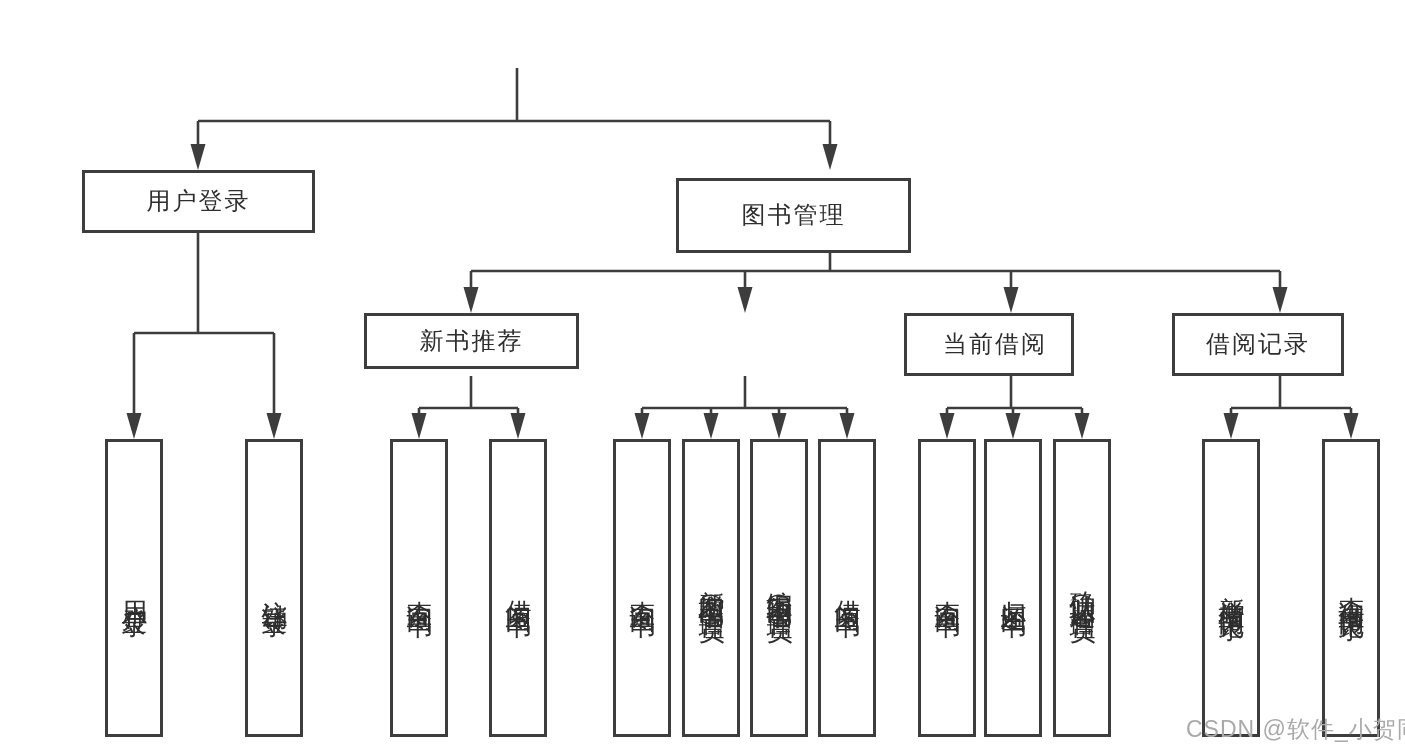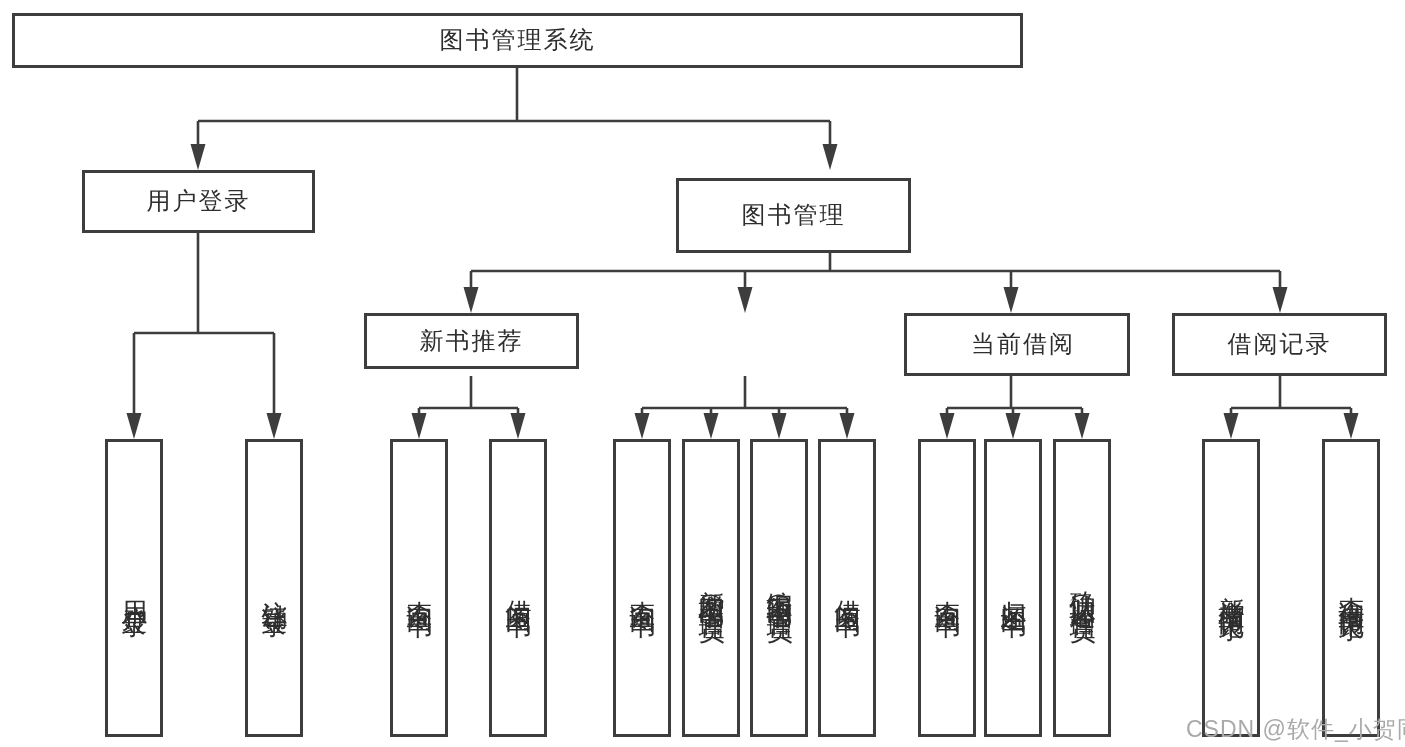--- a/index.html
+++ b/index.html
@@ -64,28 +64,27 @@
       <polygon points="779,439 771.5,413 786.5,413"></polygon>
       <polygon points="847,439 839.5,413 854.5,413"></polygon>
       <polygon points="947,439 939.5,413 954.5,413"></polygon>
       <polygon points="1013,439 1005.5,413 1020.5,413"></polygon>
       <polygon points="1082,439 1074.5,413 1089.5,413"></polygon>
       <polygon points="1231,439 1223.5,413 1238.5,413"></polygon>
       <polygon points="1351,439 1343.5,413 1358.5,413"></polygon>
     </g>
   </svg>
 
-  <div class="node" style="left:12px;top:13px;width:1011px;height:55px;">图书管理系统</div>
 
   <div class="node" style="left:82px;top:170px;width:233px;height:63px;">用户登录</div>
   <div class="node" style="left:676px;top:170px;width:235px;height:75px;margin-top:8px;">图书管理</div>
 
   <div class="node" style="left:364px;top:313px;width:215px;height:56px;">新书推荐</div>
-  <div class="node" style="left:904px;top:313px;width:226px;height:63px;padding-left:12px;">当前借阅</div>
-  <div class="node" style="left:1172px;top:313px;width:215px;height:63px;">借阅记录</div>
+  <div class="node" style="left:904px;top:313px;width:170px;height:63px;padding-left:12px;">当前借阅</div>
+  <div class="node" style="left:1172px;top:313px;width:172px;height:63px;">借阅记录</div>
 
   <div class="leaf" style="left:105px;top:439px;width:58px;height:298px;">用户登录</div>
   <div class="leaf" style="left:245px;top:439px;width:58px;height:298px;">注销登录</div>
 
   <div class="leaf" style="left:390px;top:439px;width:58px;height:298px;">查询图书</div>
   <div class="leaf" style="left:489px;top:439px;width:58px;height:298px;">借阅图书</div>
 
   <div class="leaf" style="left:613px;top:439px;width:58px;height:298px;">查询图书</div>
   <div class="leaf" style="left:682px;top:439px;width:58px;height:298px;">新增图书（管理员）</div>
   <div class="leaf" style="left:750px;top:439px;width:58px;height:298px;">编辑图书（管理员）</div>

